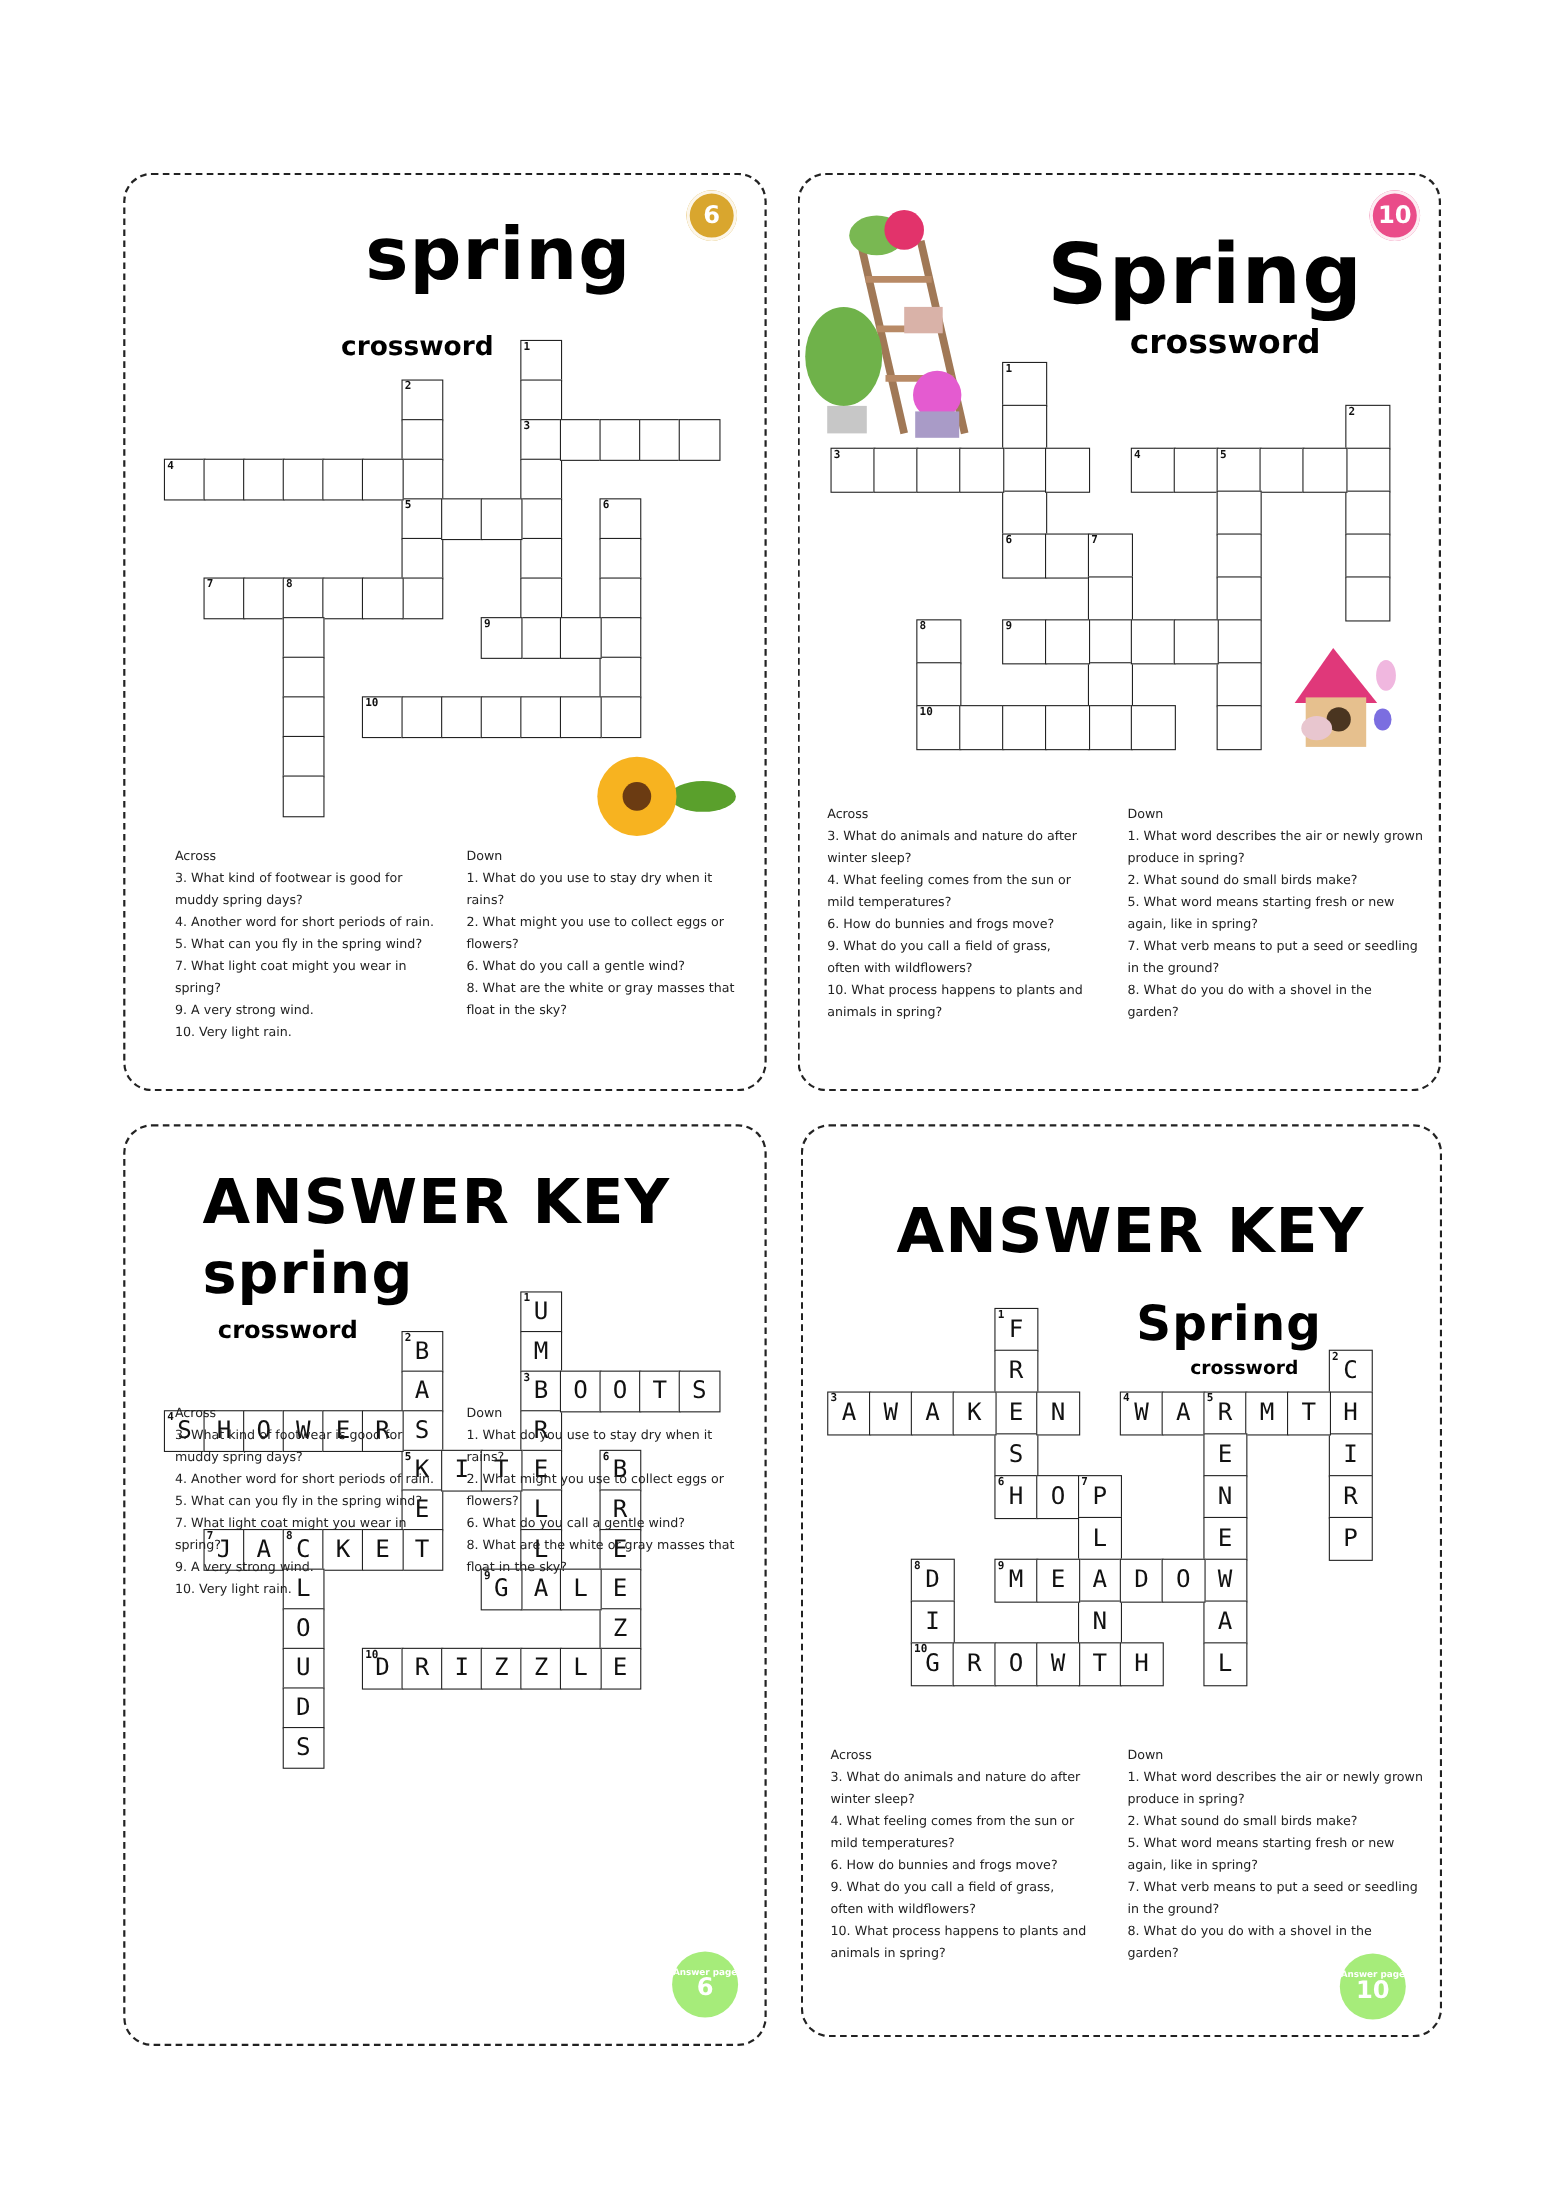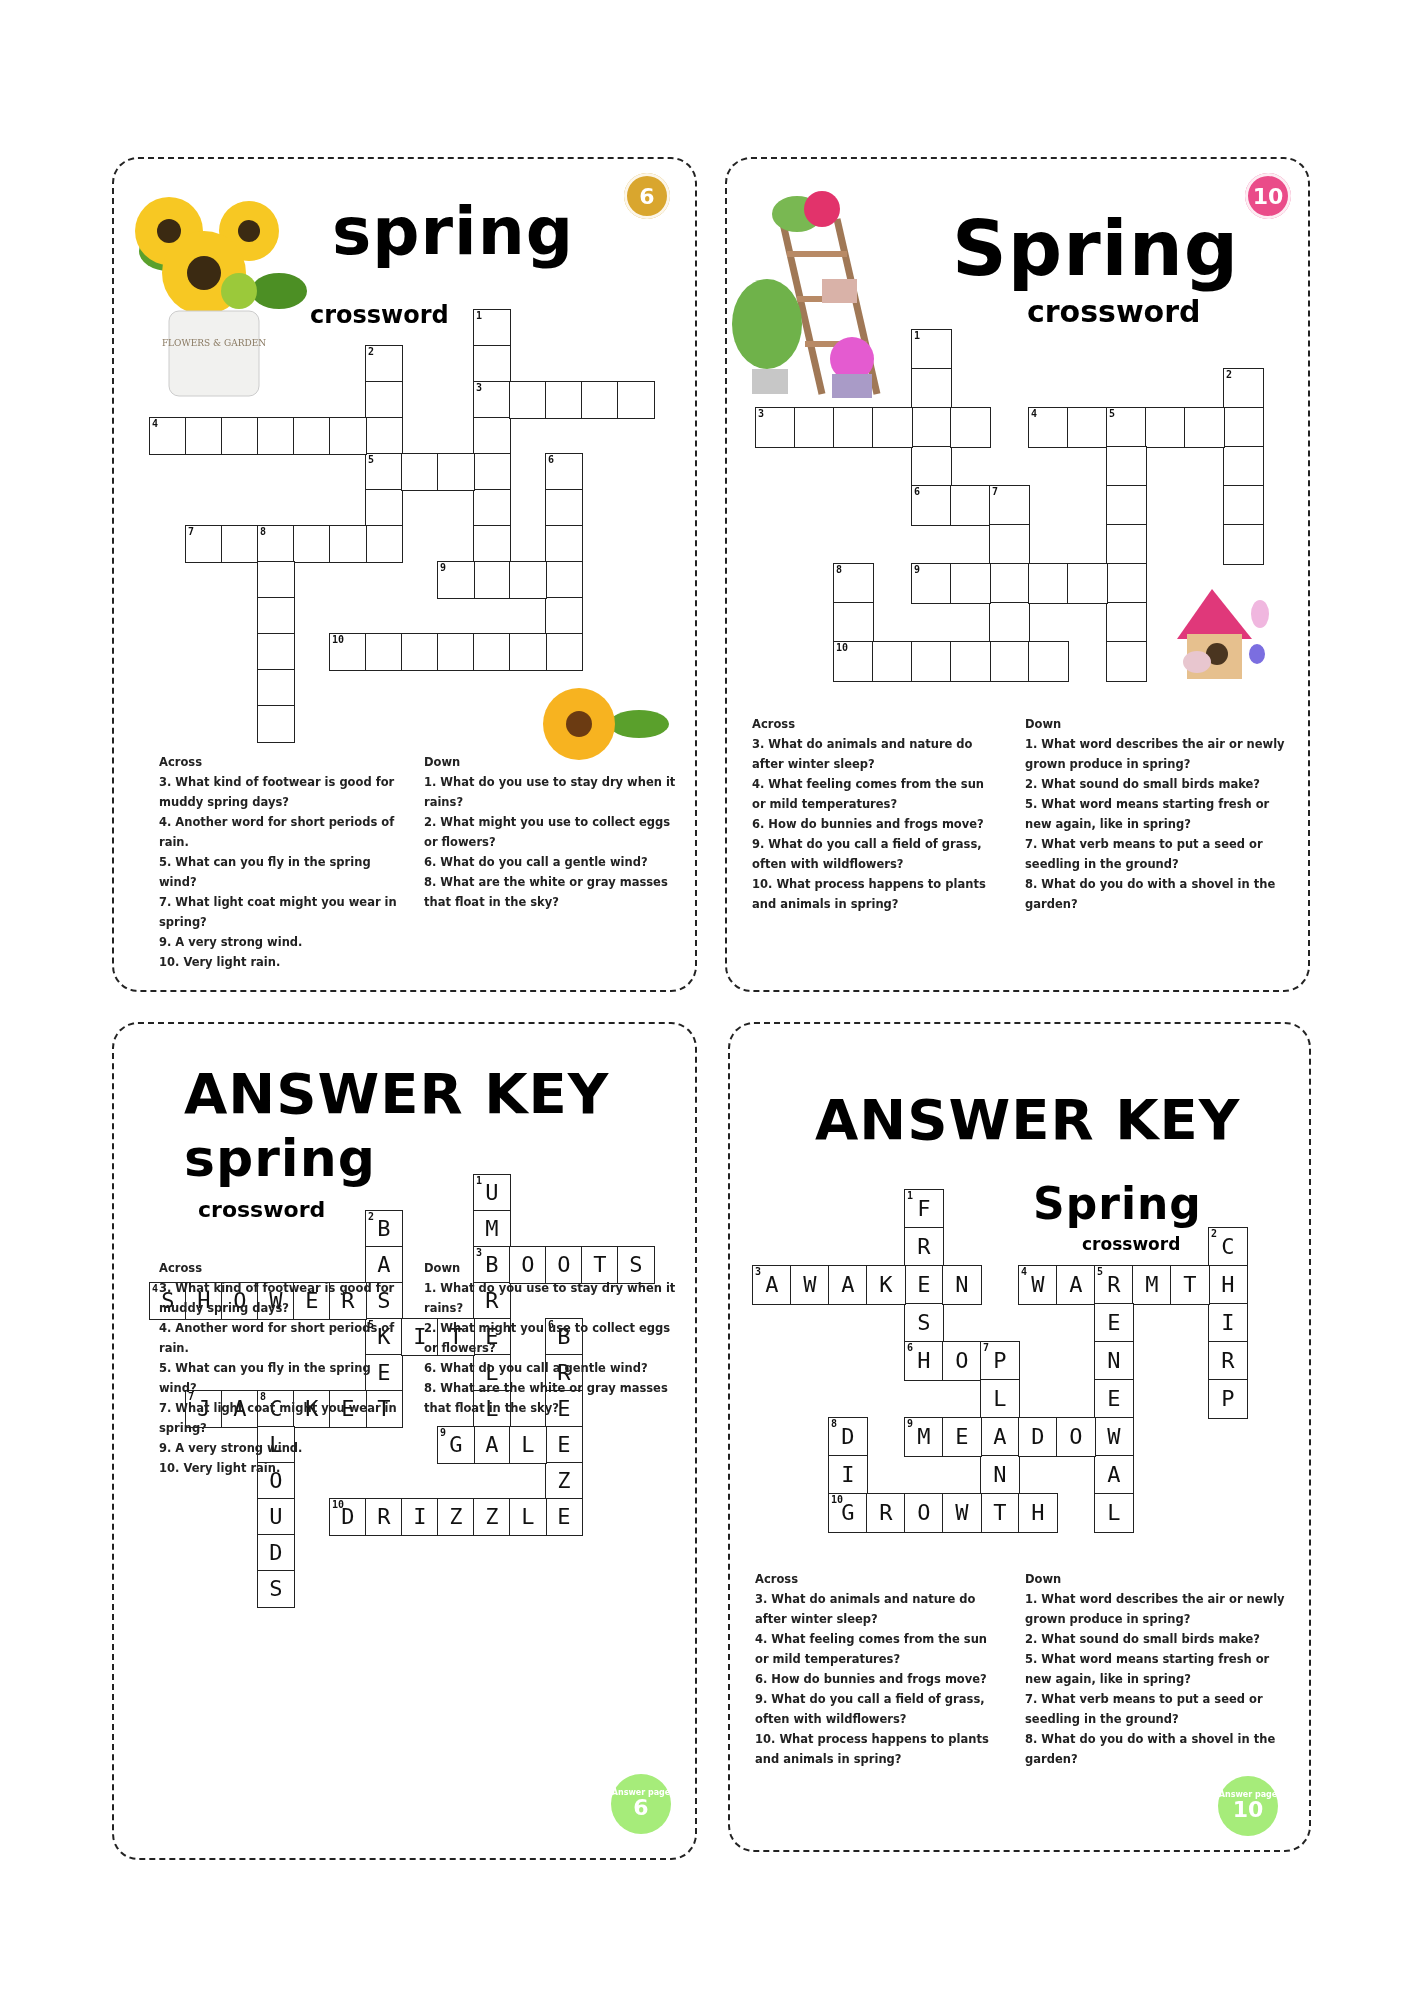--- a/index.html
+++ b/index.html
@@ -13,53 +13,34 @@
   .sub { position: absolute; font-family: "DejaVu Sans", sans-serif; font-weight: bold; color: #000; line-height: 1; }
   .badge { position: absolute; width: 46px; height: 46px; border-radius: 50%; display: flex; align-items: center; justify-content: center; color: #fff; font-weight: bold; font-size: 22px; box-shadow: 0 0 0 3px rgba(255,255,255,0.9) inset; }
   .badge-ans { position: absolute; width: 60px; height: 60px; border-radius: 50%; background: #a6ec7a; color: #fff; display: flex; flex-direction: column; align-items: center; justify-content: center; font-weight: bold; }
   .badge-ans .lbl { font-size: 8px; line-height: 1; }
   .badge-ans .num { font-size: 22px; line-height: 1; }
   .grid { position: absolute; }
   .cell { position: absolute; border: 1.5px solid #222; background: #fff; }
   .cell .n { position: absolute; left: 2px; top: 1px; font-family: "DejaVu Sans Mono", monospace; font-weight: bold; font-size: 10px; line-height: 1; }
   .cell .l { position: absolute; inset: 0; display: flex; align-items: center; justify-content: center; font-family: "DejaVu Sans Mono", monospace; font-size: 22px; }
   .clues { position: absolute; font-size: 11.5px; line-height: 20px; color: #222; }
-  .clues .col { position: absolute; top: 0; font-weight: bold; }
+  .clues .col { position: absolute; top: 16px; }
   .clues .h { font-size: 11.5px; }
   .art { position: absolute; }
 </style>
 </head>
 <body>
 
 <div class="card" id="c1">
   <div class="badge" style="left:510px;top:14px;background:#d9a62e;">
       <span>6</span>
     </div>
   <div class="title" style="left:218px;top:40px;font-size:66px;">spring</div>
   <div class="sub" style="left:196px;top:144px;font-size:24px;">crossword</div>
 
-  <div class="art" style="left:15px;top:22px;width:185px;height:220px;">
-    <svg width="185" height="220" viewBox="0 0 185 220">
-      <ellipse cx="40" cy="70" rx="30" ry="20" fill="#5aa02c"></ellipse>
-      <ellipse cx="150" cy="110" rx="28" ry="18" fill="#4c8f24"></ellipse>
-      <g fill="#f7c823">
-          <circle cx="40" cy="50" r="34"></circle>
-          <circle cx="120" cy="50" r="30"></circle>
-          <circle cx="75" cy="92" r="42"></circle>
-        </g>
-      <g fill="#3b2a12">
-          <circle cx="40" cy="50" r="12"></circle>
-          <circle cx="120" cy="50" r="11"></circle>
-          <circle cx="75" cy="92" r="17"></circle>
-        </g>
-      <circle cx="110" cy="110" r="18" fill="#9bc93a"></circle>
-      <rect x="40" y="130" width="90" height="85" rx="10" fill="#f1f1ef" stroke="#ccc"></rect>
-      <text x="85" y="165" font-size="9" fill="#8a7a62" text-anchor="middle" font-family="DejaVu Serif, serif">FLOWERS &amp; GARDEN</text>
-    </svg>
-  </div>
   <div class="grid" id="g6" style="left:35px;top:150px;">
       <div class="cell" style="left: 324px; top: 0px; width: 37.5px; height: 37.5px;">
         <span class="n">1</span>
       </div>
       <div class="cell" style="left: 324px; top: 36px; width: 37.5px; height: 37.5px;"></div>
       <div class="cell" style="left: 324px; top: 72px; width: 37.5px; height: 37.5px;">
         <span class="n">3</span>
       </div>
       <div class="cell" style="left: 324px; top: 108px; width: 37.5px; height: 37.5px;"></div>
       <div class="cell" style="left: 324px; top: 144px; width: 37.5px; height: 37.5px;"></div>

